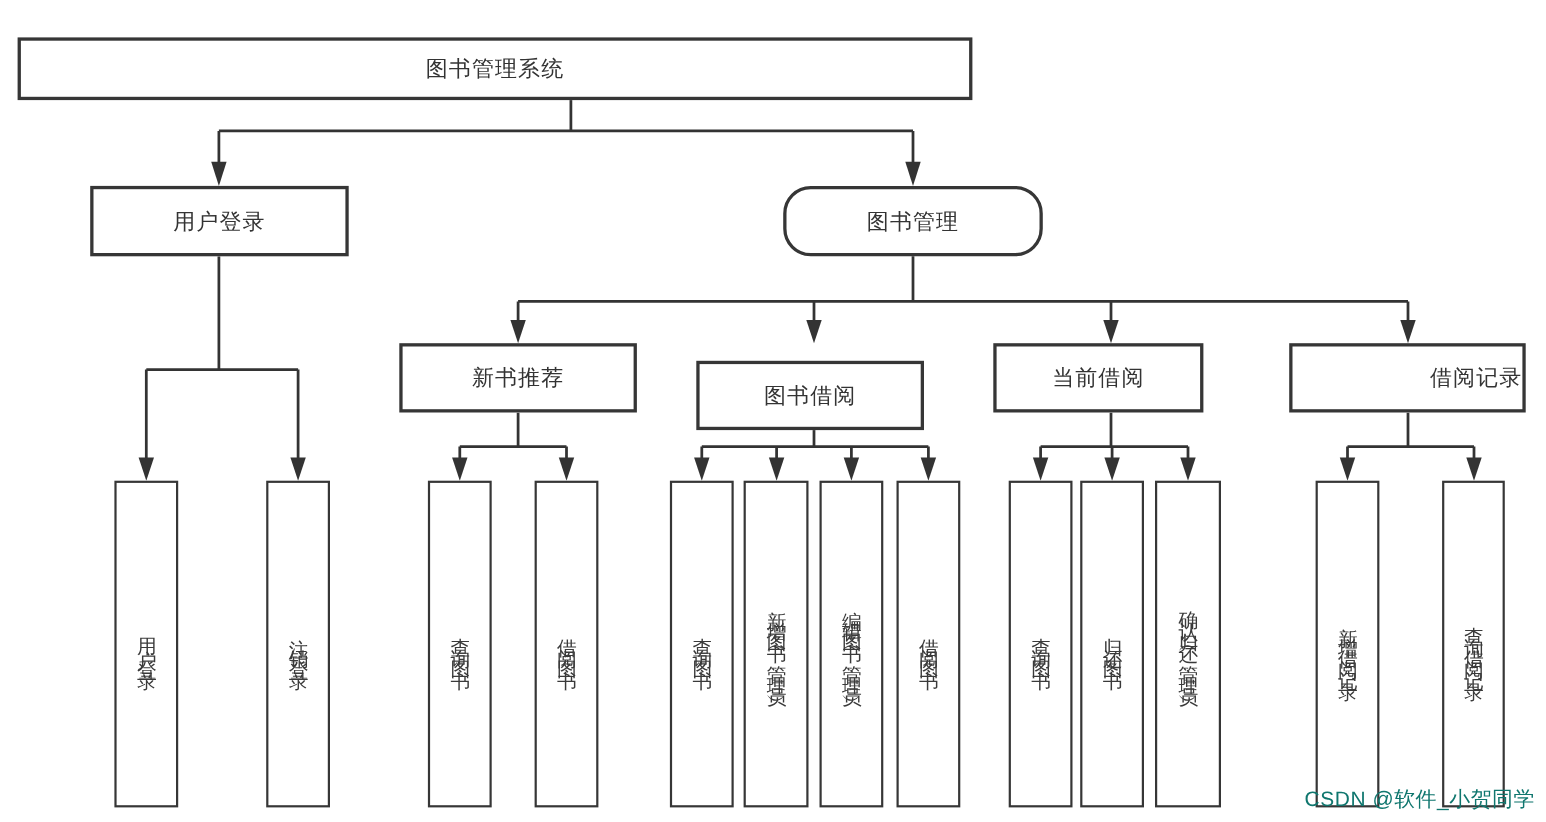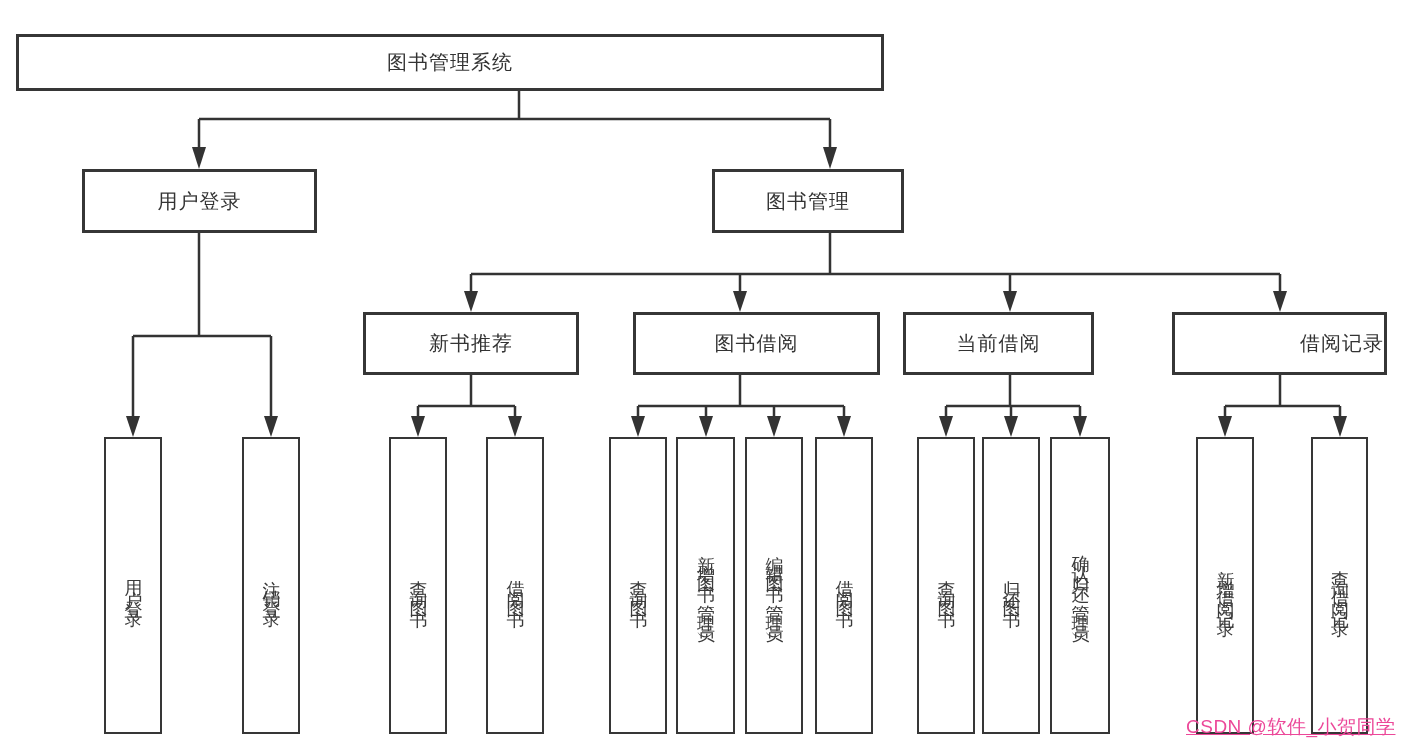--- a/index.html
+++ b/index.html
@@ -49,25 +49,24 @@
     line-height: 1.05;
     letter-spacing: 10px;
     color: #3a3a3a;
     white-space: nowrap;
   }
   .watermark {
     position: absolute;
     left: 1186px;
     top: 714px;
     font-size: 19px;
-    color: #ec4899;
+    color: #0f766e;
     letter-spacing: 0.5px;
     z-index: 5;
     white-space: nowrap;
-    text-decoration: underline;
   }
 </style>
 </head>
 <body>
 
 <div class="canvas">
 
   <svg class="wires" width="1405" height="747" viewBox="0 0 1405 747">
     <path fill="none" stroke="#333333" stroke-width="2.5" d="M519,71 L519,119 M199,119 L830,119 M199,119 L199,149 M830,119 L830,149
          M199,233 L199,336 M133,336 L271,336 M133,336 L133,418 M271,336 L271,418
@@ -99,28 +98,28 @@
     </g>
   </svg>
 
   <div class="box" style="left:16px; top:14px; width:868px; height:57px;margin-top:20px;">
     <span class="hlabel">图书管理系统</span>
   </div>
 
   <div class="box" style="left:82px; top:169px; width:235px; height:64px;">
     <span class="hlabel">用户登录</span>
   </div>
-  <div class="box" style="left:712px; top:169px; width:192px; height:64px;">
+  <div class="box" style="left:712px; top:169px; width:236px; height:64px;border-radius:25px;">
     <span class="hlabel">图书管理</span>
   </div>
 
   <div class="box" style="left:363px; top:312px; width:216px; height:63px;">
     <span class="hlabel">新书推荐</span>
   </div>
-  <div class="box" style="left:633px; top:312px; width:247px; height:63px;">
+  <div class="box" style="left:633px; top:328px; width:207px; height:63px;">
     <span class="hlabel">图书借阅</span>
   </div>
   <div class="box" style="left:903px; top:312px; width:191px; height:63px;">
     <span class="hlabel">当前借阅</span>
   </div>
   <div class="box" style="left:1172px; top:312px; width:215px; height:63px;justify-content:flex-end;">
     <span class="hlabel">借阅记录</span>
   </div>
 
   <div class="box leaf" style="left:104px; top:437px; width:58px; height:297px;">

